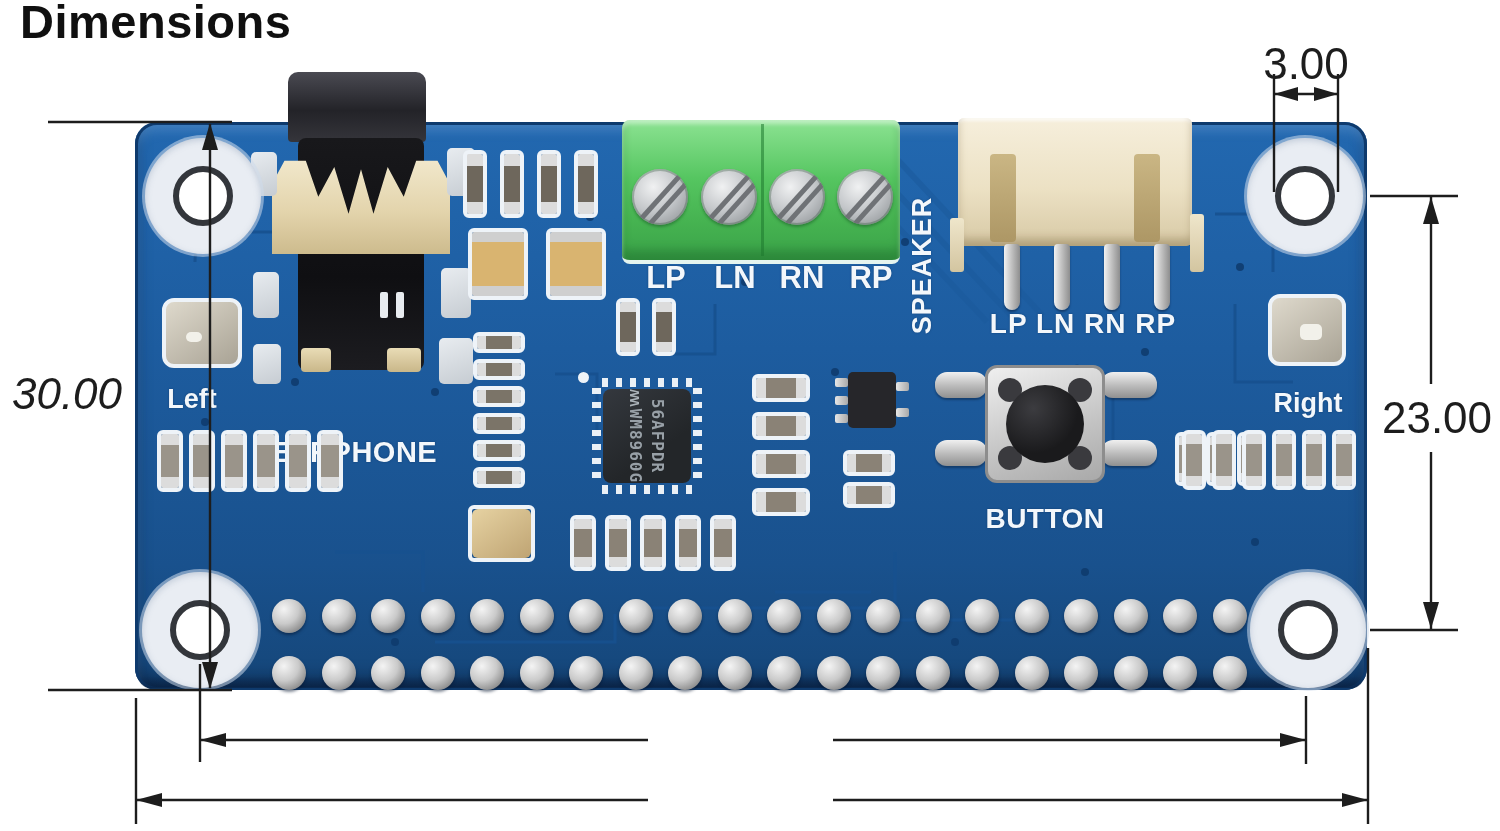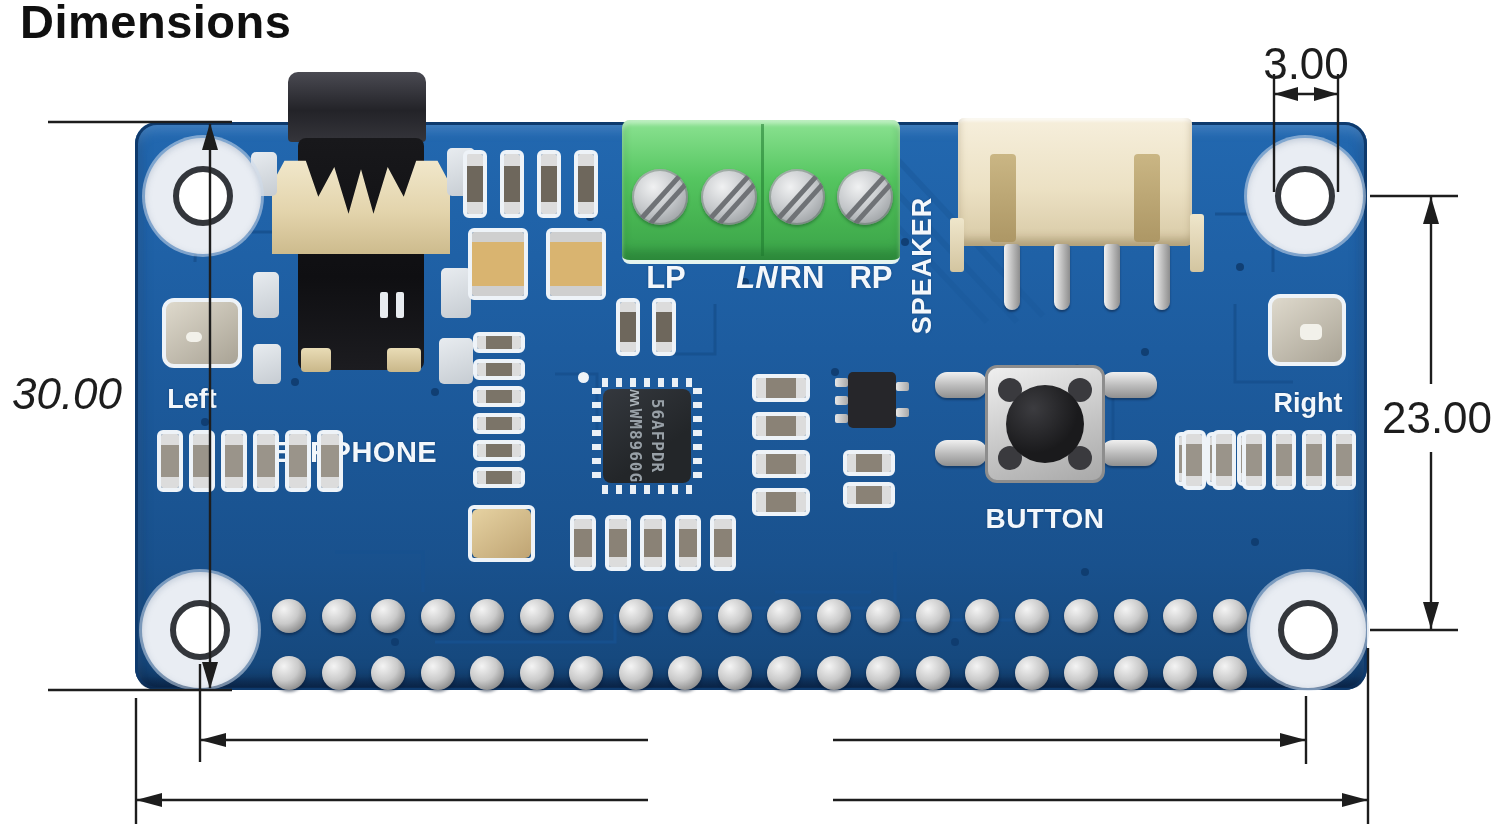--- a/index.html
+++ b/index.html
@@ -219,24 +219,25 @@
       <div class="btn-dot" style="left:10px;top:10px;"></div>
       <div class="btn-dot" style="right:10px;top:10px;"></div>
       <div class="btn-dot" style="left:10px;bottom:10px;"></div>
       <div class="btn-dot" style="right:10px;bottom:10px;"></div>
       <div class="btn-center"></div>
     </div>
 
     <div class="lbl lbl-left">Left</div>
     <div class="lbl lbl-earphone">EARPHONE</div>
     <div class="lbl lbl-term" style="left:496px;">LP</div>
-    <div class="lbl lbl-term" style="left:587px;font-style:italic;">LN</div>
+    <div class="lbl lbl-term" style="left:565px;">LN</div>
     <div class="lbl lbl-term" style="left:632px;">RN</div>
     <div class="lbl lbl-term" style="left:701px;">RP</div>
     <div class="lbl lbl-speaker">SPEAKER</div>
+    <div class="lbl lbl-jstpins">LP LN RN RP</div>
     <div class="lbl lbl-button">BUTTON</div>
     <div class="lbl lbl-right">Right</div>
 
     <div class="board-edge"></div>
   <div class="hole" style="left: 10px; top: 16px; position: absolute;">
         <div class="hole-in"></div>
       </div>
       <div class="hole" style="left: 1112px; top: 16px; position: absolute;">
         <div class="hole-in"></div>
       </div>

